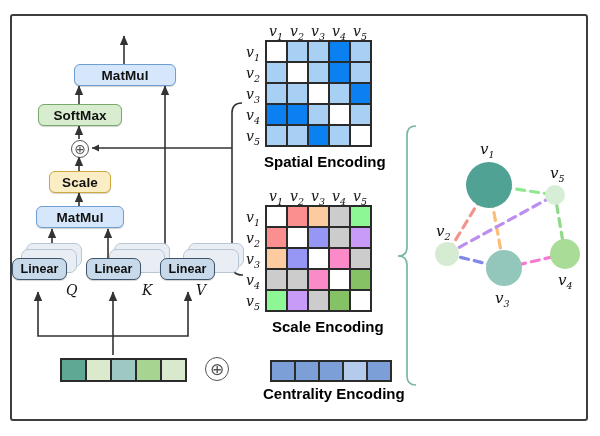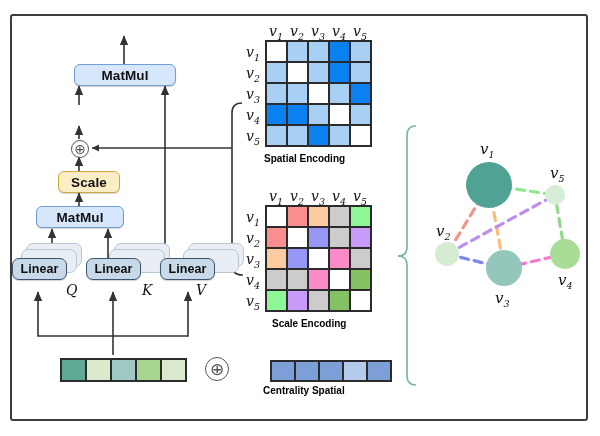--- a/index.html
+++ b/index.html
@@ -22,21 +22,21 @@
   .blk-yellow{background:#fbeec5;border:1.4px solid #cfa93f;}
   .blk-lin{background:#c8d9e9;border:1.7px solid #3d546b;border-radius:7px;
            font-size:12.5px;color:#0d0d0d;}
   .stack{position:absolute;background:#e9eef4;border:1.3px solid #b8c6d4;border-radius:7px;}
   svg.ov{position:absolute;left:0;top:0;width:600px;height:436px;overflow:visible;pointer-events:none;}
 
   
   .mth{position:absolute;font-family:"DejaVu Serif",serif;font-style:italic;
        font-size:14px;color:#111;white-space:nowrap;}
   .mth sub{font-size:9.5px;font-style:italic;}
-  .cap{position:absolute;font-weight:bold;font-size:10px;color:#000;white-space:nowrap;}
+  .cap{position:absolute;font-weight:bold;font-size:15px;color:#000;white-space:nowrap;}
 
   
   .mx{position:absolute;display:grid;border:1.6px solid #2b2b2b;box-sizing:content-box;}
   .mx div{width:21px;height:21px;border:1px solid #2b2b2b;box-sizing:border-box;}
   .bar{position:absolute;display:flex;border:1.6px solid #2b2b2b;}
   .bar div{width:24px;height:20px;border:1px solid #2b2b2b;box-sizing:border-box;}
   .bar.feat div{width:25px;height:22px;}
 
   
   .plus{position:absolute;border-radius:50%;border:1.7px solid #555;color:#555;
@@ -92,26 +92,29 @@
 
     <g>
       <path d="M416,126 q-9,0 -9,9 L407,247 q0,9 -9,9 q9,0 9,9 L407,376 q0,9 9,9" stroke="#79b5a4" stroke-width="1.7" fill="none"></path>
     </g>
   </svg>
 
   <div class="blk blk-blue" style="left:74px;top:64px;width:102px;height:22px;">
     <span>MatMul</span>
   </div>
 
+  <div class="blk blk-green" style="left:38px;top:104px;width:84px;height:22px;">
+    <span>SoftMax</span>
+  </div>
 
   <div class="plus" style="left:71px;top:140px;width:16px;height:16px;">
     <span>⊕</span>
   </div>
 
-  <div class="blk blk-yellow" style="left:49px;top:171px;width:62px;height:22px;margin-left:9px;">
+  <div class="blk blk-yellow" style="left:49px;top:171px;width:62px;height:22px;">
     <span>Scale</span>
   </div>
 
   <div class="blk blk-blue" style="left:36px;top:206px;width:88px;height:22px;">
     <span>MatMul</span>
   </div>
 
   <div class="stack" style="left:26px;top:243px;width:54px;height:22px;"></div>
   <div class="stack" style="left:21px;top:249px;width:54px;height:22px;"></div>
   <div class="blk blk-lin" style="left:12px;top:258px;width:55px;height:22px;">
@@ -232,21 +235,21 @@
     </div>
   <div class="cap" style="left:272px;top:318px;">Scale Encoding</div>
 
   <div class="bar" id="centBar" style="left:270px;top:360px;">
       <div style="background: rgb(125, 159, 216);"></div>
       <div style="background: rgb(125, 159, 216);"></div>
       <div style="background: rgb(125, 159, 216);"></div>
       <div style="background: rgb(180, 203, 236);"></div>
       <div style="background: rgb(125, 159, 216);"></div>
     </div>
-  <div class="cap" style="left:263px;top:385px;">Centrality Spatial</div>
+  <div class="cap" style="left:263px;top:385px;">Centrality Encoding</div>
 
   <svg class="ov">
     <g id="graphEdges" stroke-width="3.2" stroke-linecap="round" stroke-dasharray="8 6" fill="none">
         <line x1="489" y1="185" x2="447" y2="254" stroke="#f4938c"></line>
         <line x1="489" y1="185" x2="504" y2="268" stroke="#f8be7a"></line>
         <line x1="489" y1="185" x2="555" y2="195" stroke="#8ee98e"></line>
         <line x1="447" y1="254" x2="504" y2="268" stroke="#8188e8"></line>
         <line x1="447" y1="254" x2="555" y2="195" stroke="#bb8ef0"></line>
         <line x1="504" y1="268" x2="565" y2="254" stroke="#f77ad2"></line>
         <line x1="565" y1="254" x2="555" y2="195" stroke="#8ed98a"></line>

